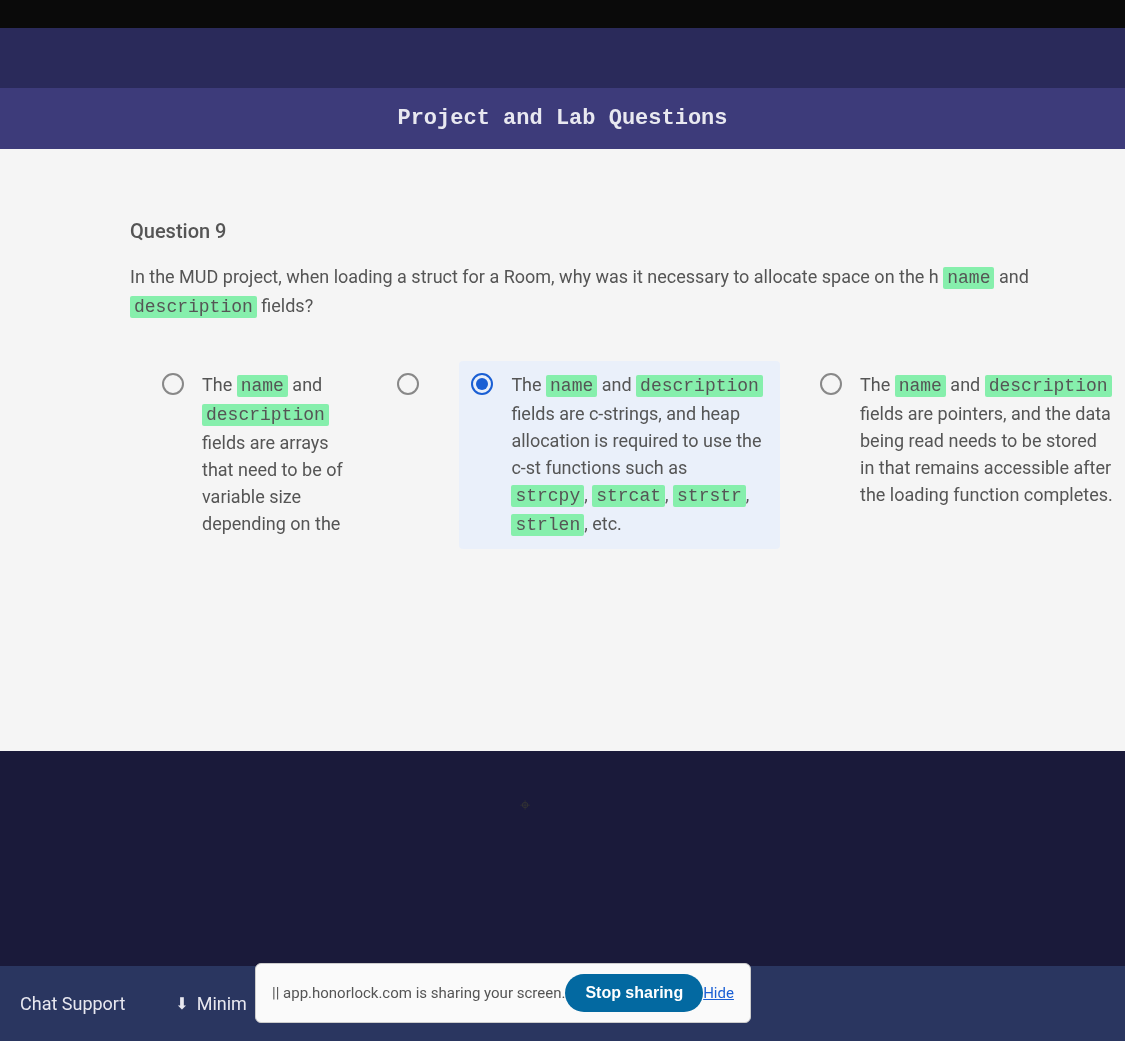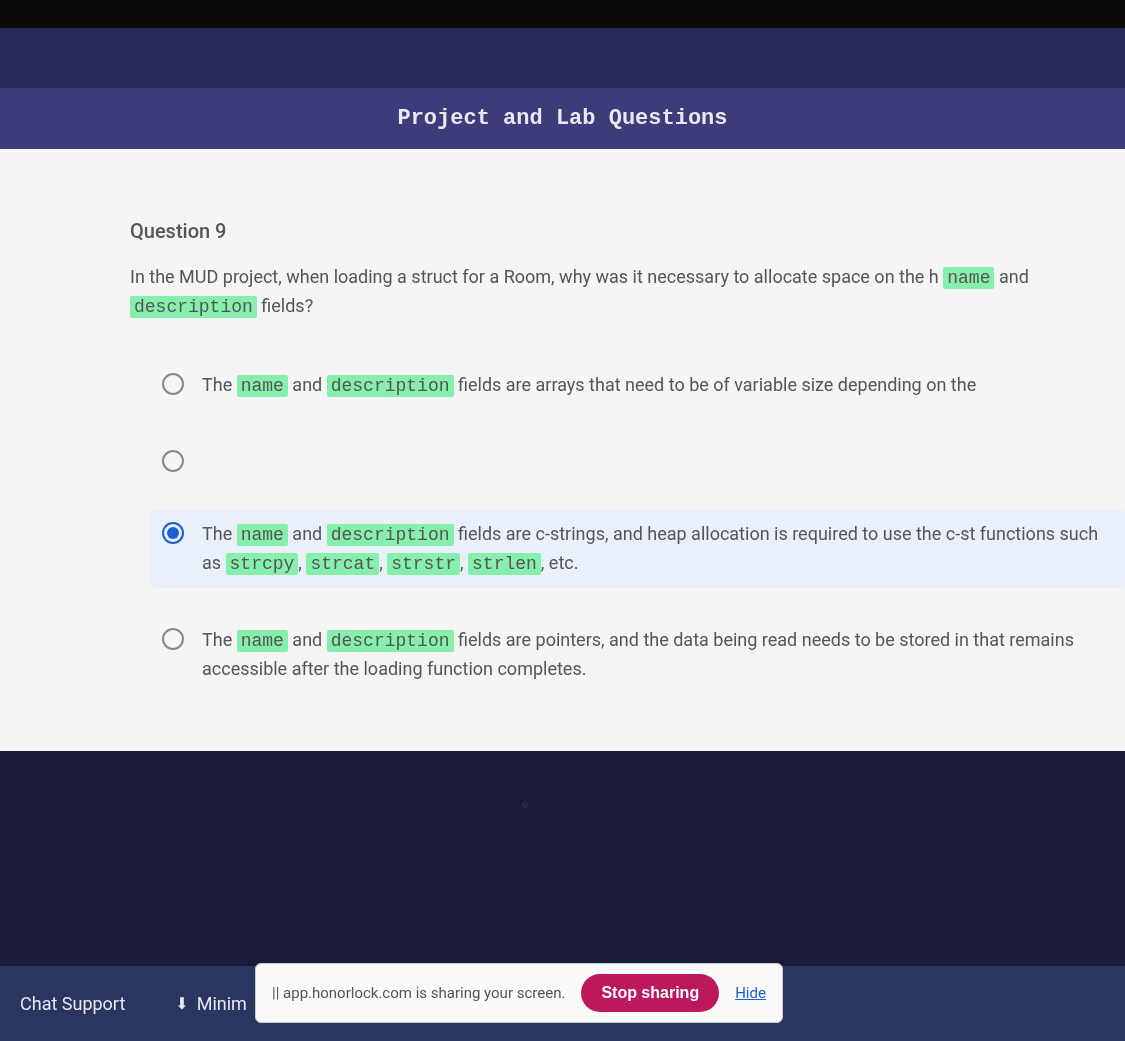--- a/index.html
+++ b/index.html
@@ -55,21 +55,20 @@
       margin-bottom: 40px;
     }
     .code-text {
       font-family: 'Courier New', monospace;
       background: #86efac;
       padding: 1px 4px;
       border-radius: 2px;
     }
     .options {
       display: flex;
-      flex-direction: column;
       gap: 28px;
       padding-left: 20px;
     }
     .option {
       display: flex;
       align-items: flex-start;
       gap: 18px;
       padding: 10px 12px;
       border-radius: 4px;
     }
@@ -125,29 +124,29 @@
     .share-notification {
       position: absolute;
       left: 255px;
       bottom: 18px;
       background: #fafafa;
       border: 1px solid #ccc;
       border-radius: 6px;
       padding: 10px 16px;
       display: flex;
       align-items: center;
-      gap: 16px;
+      gap: 0;
       z-index: 10;
     }
     .share-text {
       color: #555;
       font-size: 15px;
     }
     .stop-btn {
-      background: #be185d;
+      background: #0369a1;
       color: white;
       border: none;
       padding: 10px 20px;
       border-radius: 20px;
       font-size: 16px;
       font-weight: 600;
       cursor: pointer;
     }
     .hide-link {
       color: #1a5fd4;

